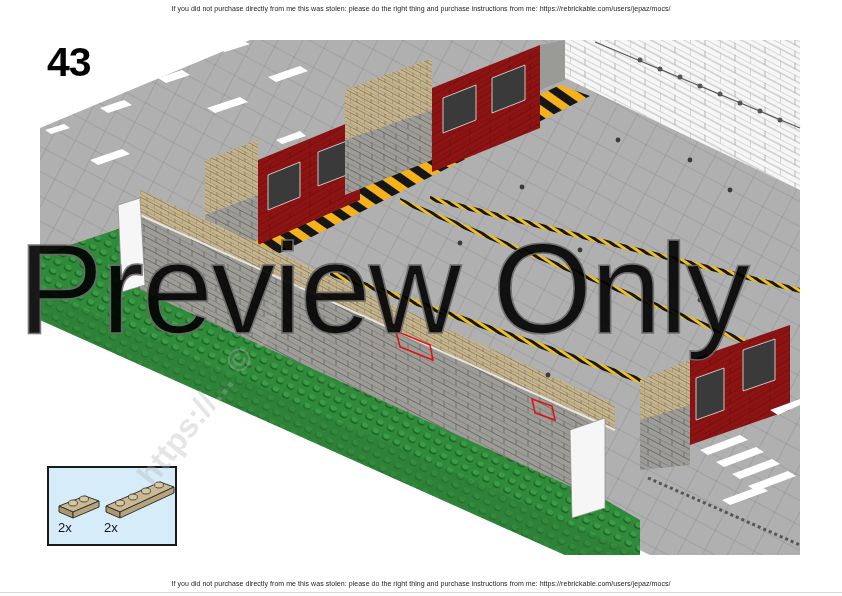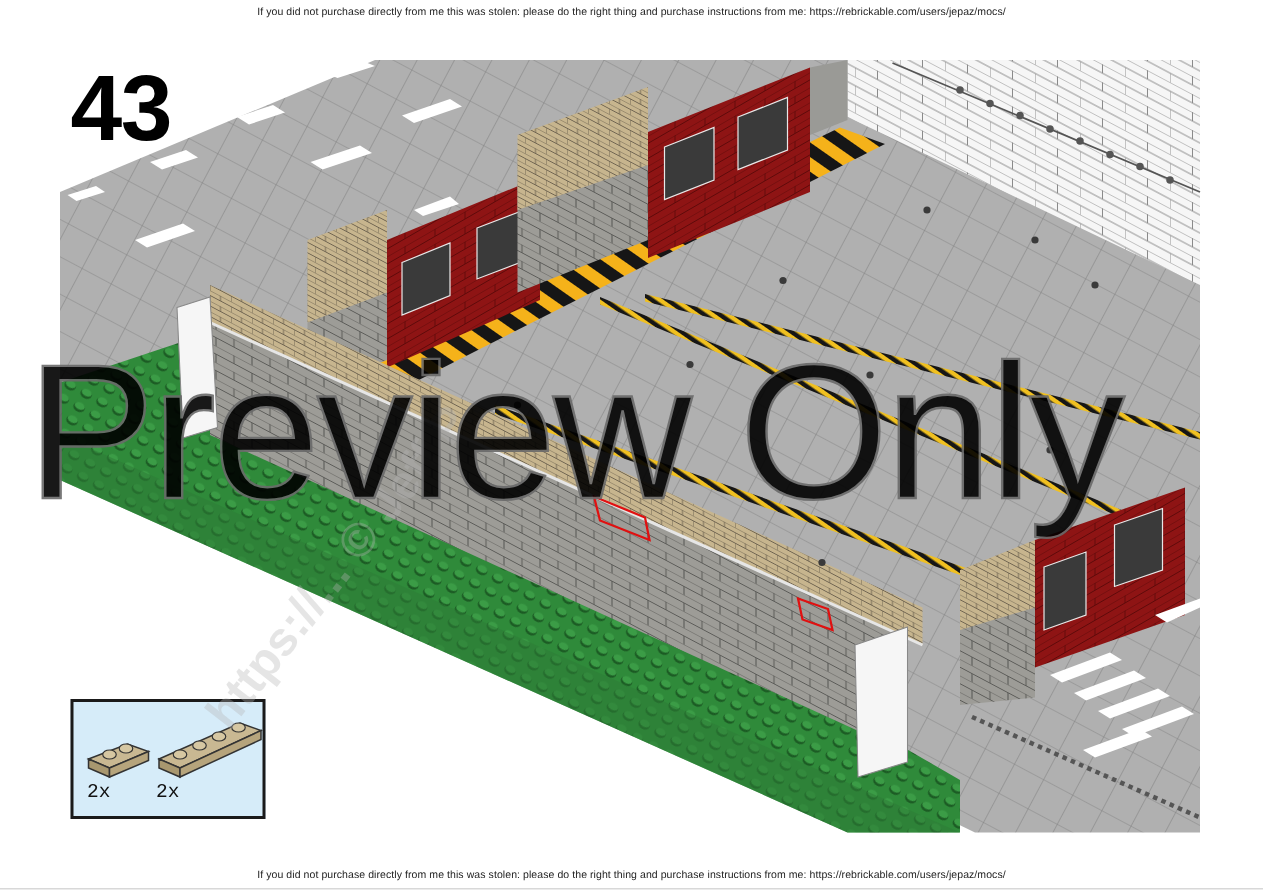--- a/index.html
+++ b/index.html
@@ -1,23 +1,23 @@
 <!DOCTYPE html>
 <html><head>
 <meta charset="utf-8">
 <style>
   html,body{margin:0;padding:0;background:#ffffff;}
   body{width:842px;height:596px;position:relative;overflow:hidden;font-family:"Liberation Sans",sans-serif;}
   .notice{position:absolute;left:0;width:842px;text-align:center;font-size:7px;color:#222;letter-spacing:0.05px;}
   .notice.top{top:5px;}
   .notice.bottom{top:580px;}
   .divider{position:absolute;left:0;top:592px;width:842px;height:1px;background:#d8d8d8;}
-  .step-number{position:absolute;left:47px;top:42px;font-size:62px;font-weight:bold;color:#000;line-height:1;letter-spacing:-1px;}
+  .step-number{position:absolute;left:47px;top:42px;font-size:41px;font-weight:bold;color:#000;line-height:1;letter-spacing:-1px;}
   .scene{position:absolute;left:0;top:0;width:842px;height:596px;}
-  .parts-box{position:absolute;left:47px;top:466px;width:130px;height:80px;background:#d6ecf9;border:2px solid #1a1a1a;box-sizing:border-box;font-family:Liberation Mono, monospace;}
+  .parts-box{position:absolute;left:47px;top:466px;width:130px;height:80px;background:#d6ecf9;border:2px solid #1a1a1a;box-sizing:border-box;}
   .part{position:absolute;}
   .qty{position:absolute;font-size:13px;color:#111;}
   .watermark{position:absolute;left:18px;top:225px;font-size:128px;color:#000000;font-weight:normal;letter-spacing:-2px;
     -webkit-text-stroke:1.6px #6a6a6a;opacity:0.9;white-space:nowrap;line-height:1;}
   .diag-mark{position:absolute;left:130px;top:470px;font-size:32px;font-weight:bold;color:rgba(180,180,180,0.35);transform:rotate(-52deg);transform-origin:left top;white-space:nowrap;}
 </style>
 </head>
 <body>
 
 <div class="notice top">If you did not purchase directly from me this was stolen: please do the right thing and purchase instructions from me: https://rebrickable.com/users/jepaz/mocs/</div>

